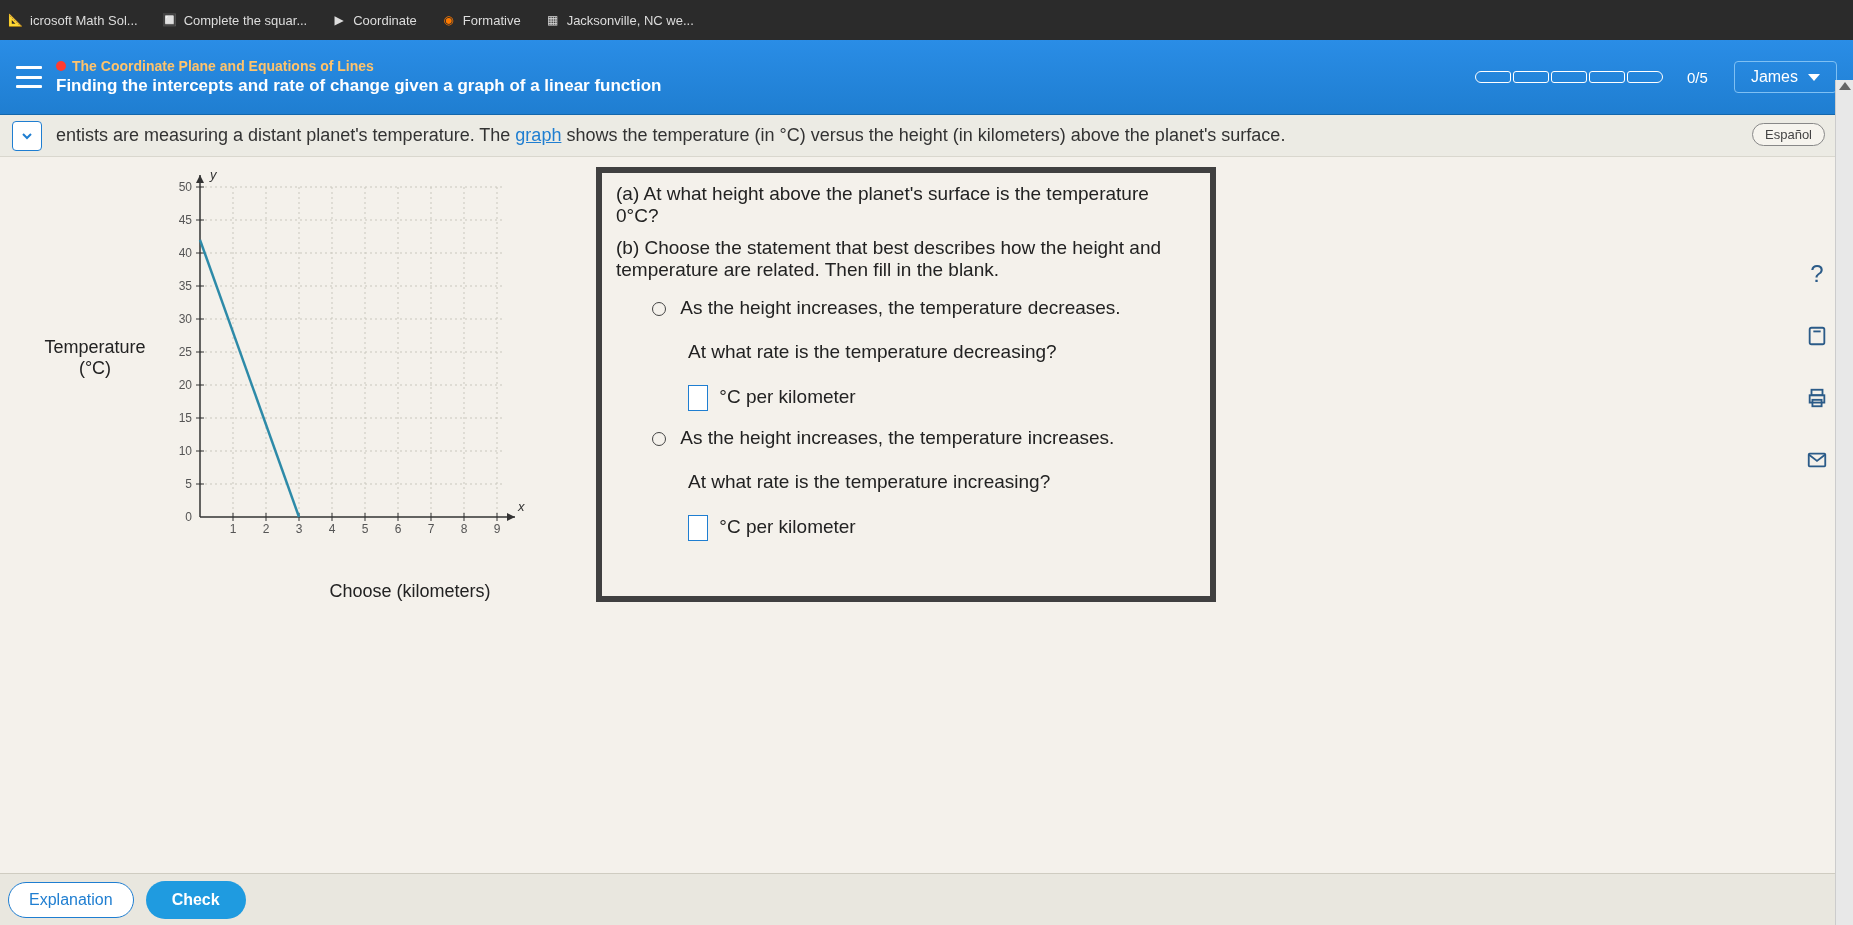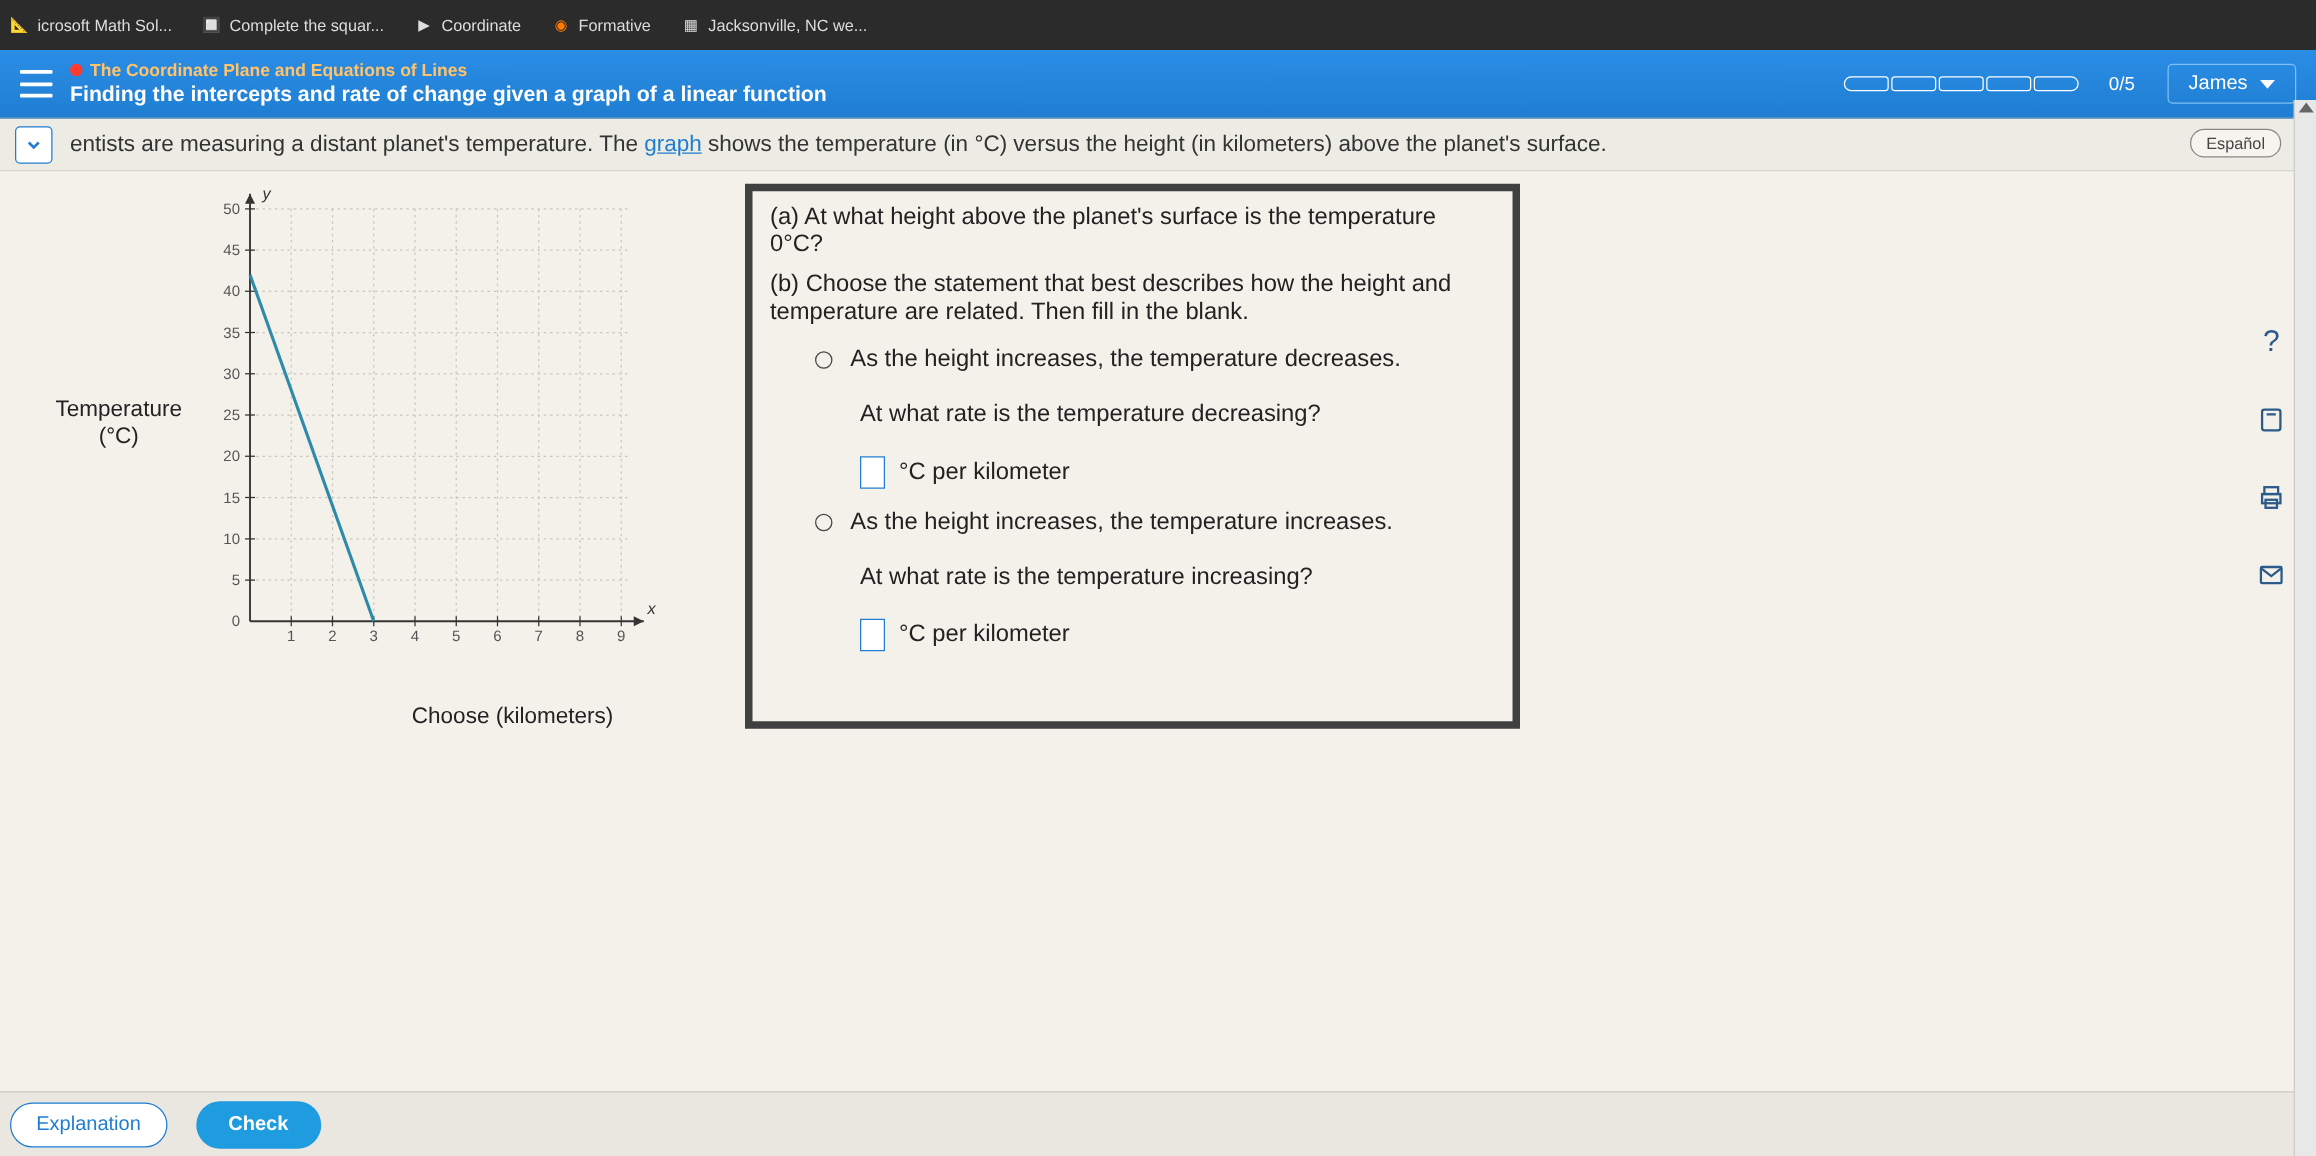--- a/index.html
+++ b/index.html
@@ -4,21 +4,21 @@
 <style>
 * { margin:0; padding:0; box-sizing:border-box; font-family: Arial, Helvetica, sans-serif; }
 body { background:#000; overflow:hidden; width:1853px; height:925px; position:relative; }
 
 
 .bookmarks { height:40px; background:#2b2b2b; display:flex; align-items:center; padding:0 8px; color:#ddd; font-size:13px; gap:24px; }
 .bookmarks .bm { display:flex; align-items:center; gap:6px; cursor:pointer; }
 .bm-icon { width:16px; height:16px; display:inline-flex; align-items:center; justify-content:center; font-size:12px; }
 
 
-.lesson-header { background:linear-gradient(#2a8de6,#1f7ed1); color:#fff; display:flex; align-items:center; padding:8px 16px; gap:14px; border-bottom:1px solid #1467ac; }
+.lesson-header { background:linear-gradient(#2a8de6,#1f7ed1); color:#fff; display:flex; align-items:center; padding:18px 16px; gap:14px; border-bottom:1px solid #1467ac; }
 .hamburger { width:26px; height:22px; display:flex; flex-direction:column; justify-content:space-between; cursor:pointer; }
 .hamburger span { height:3px; background:#fff; border-radius:1px; }
 .lesson-titles { flex:0 0 auto; }
 .lesson-cat { font-size:14px; color:#ffc36b; font-weight:bold; display:flex; align-items:center; gap:6px;}
 .lesson-cat .dot{width:10px;height:10px;border-radius:50%;background:#ff3b30;display:inline-block;}
 .lesson-name { font-size:17px; font-weight:bold; margin-top:2px; color:#fff;}
 .header-spacer{flex:1;}
 .progress-boxes{display:flex;gap:2px;align-items:center;margin-right:10px;}
 .progress-boxes .pb{width:36px;height:12px;border:1px solid #fff;border-radius:3px;}
 .progress-boxes .pb.first{border-radius:6px 3px 3px 6px;}
@@ -55,21 +55,21 @@
 .radio{display:inline-block;width:14px;height:14px;border:1px solid #444;border-radius:50%;margin-right:10px;vertical-align:middle;cursor:pointer;}
 .opt{margin:16px 0 16px 36px;}
 .sub-q{margin:22px 0 22px 72px;}
 .rate-line{margin:22px 0 10px 72px;}
 
 
 .toolrail{position:absolute;right:22px;top:220px;display:flex;flex-direction:column;gap:34px;align-items:center;}
 .toolrail .tb{width:28px;height:28px;color:#2b5b88;font-size:24px;display:flex;align-items:center;justify-content:center;cursor:pointer;}
 
 
-.footer{position:absolute;bottom:0;left:0;right:0;height:52px;background:#e9e7df;border-top:1px solid #cfccc1;display:flex;align-items:center;padding:0 8px;gap:23px;}
+.footer{position:absolute;bottom:0;left:0;right:0;height:52px;background:#e9e7df;border-top:1px solid #cfccc1;display:flex;align-items:center;padding:0 8px;gap:12px;}
 .btn-exp{border:1px solid #1f7ed1;border-radius:22px;padding:8px 20px;color:#1f7ed1;background:#fff;font-size:16px;cursor:pointer;}
 .btn-check{border:none;border-radius:22px;padding:10px 26px;color:#fff;background:#1f9be0;font-size:16px;font-weight:bold;cursor:pointer;}
 
 
 .vscroll{position:absolute;right:0;top:40px;bottom:0;width:18px;background:#e8e8e8;border-left:1px solid #ccc;}
 .vscroll .arrow-up{position:absolute;top:2px;left:3px;width:0;height:0;border-left:6px solid transparent;border-right:6px solid transparent;border-bottom:8px solid #666;}
 </style>
 </head>
 <body>
 

